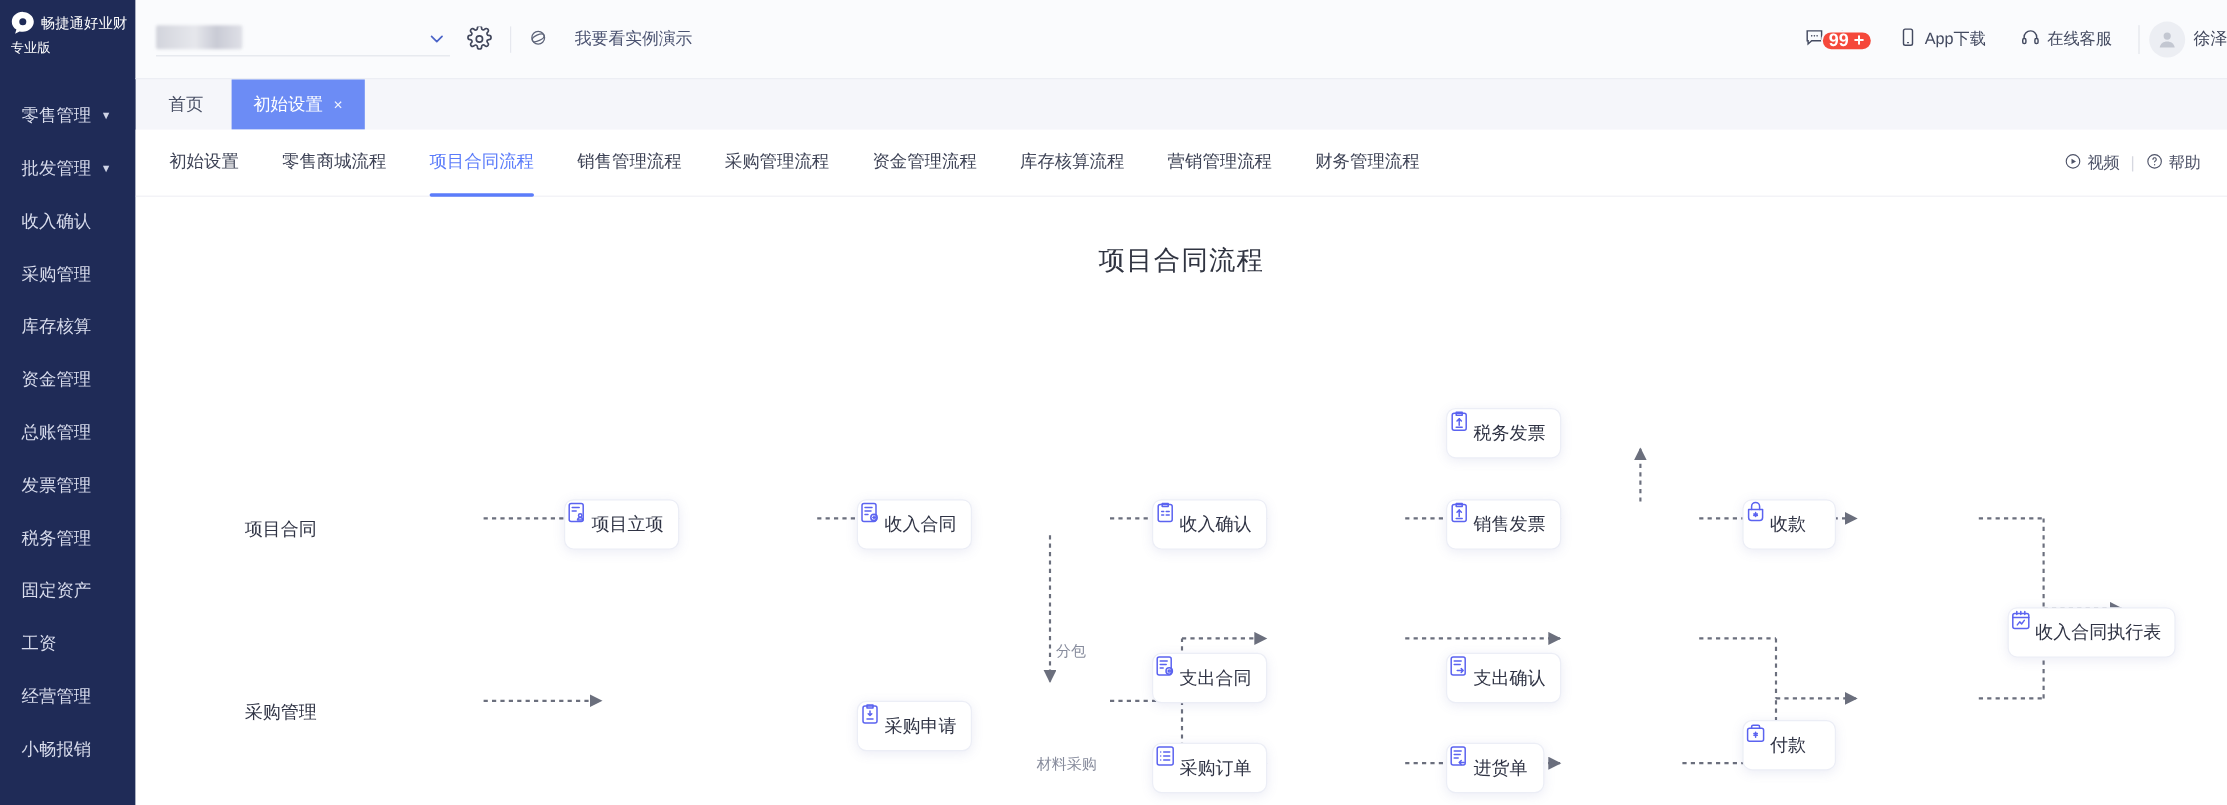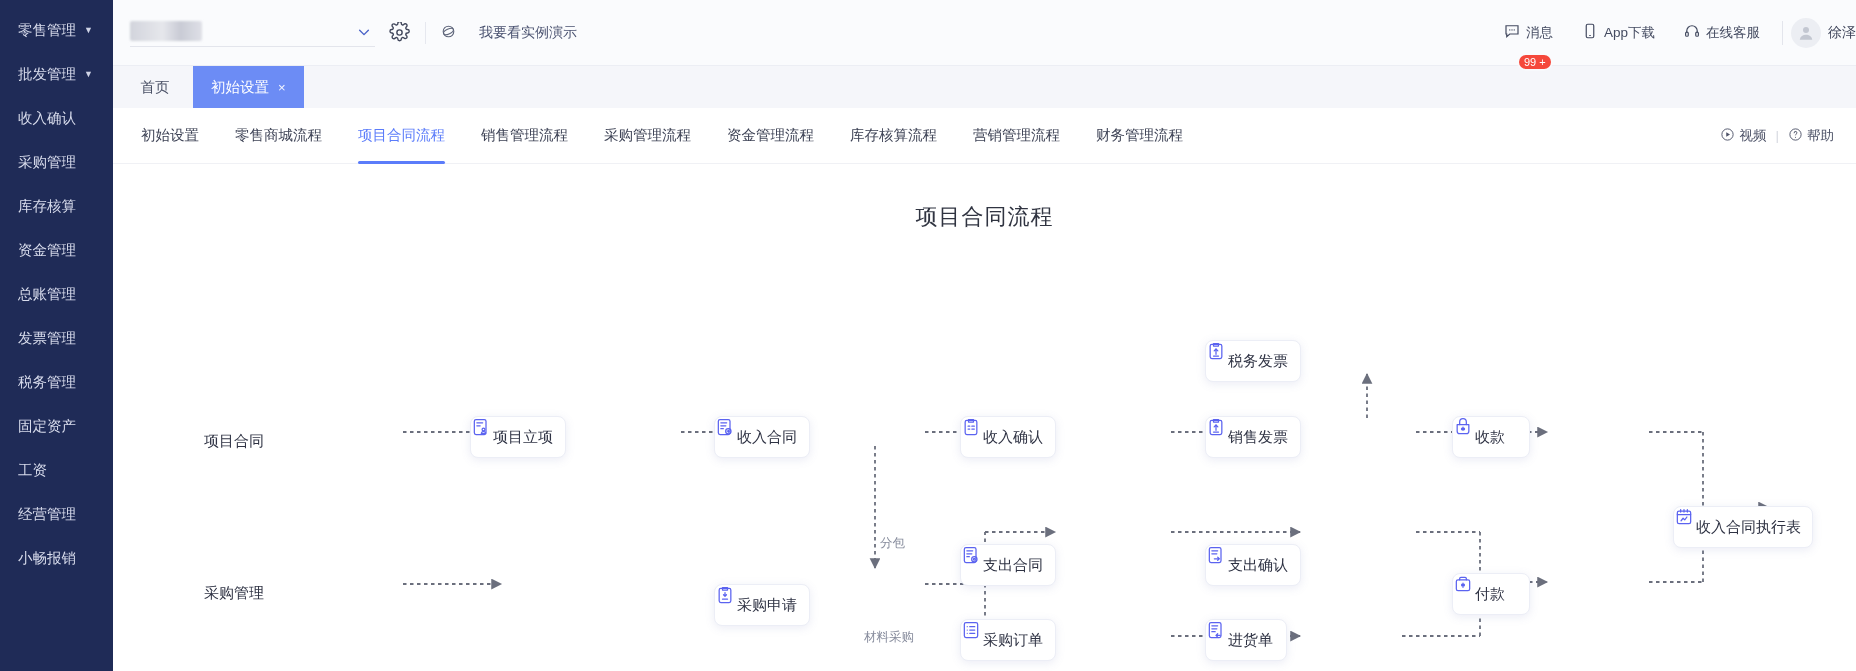--- a/index.html
+++ b/index.html
@@ -79,24 +79,23 @@
     margin-left:auto; display:flex; align-items:center; gap:0px;
     padding-right: 0px; height:100%;
   }
   .hdr-btn {
     display:flex; align-items:center; gap:5px;
     font-size:13.5px; color:#434a60; cursor:pointer;
     padding: 0 14px; position:relative; white-space:nowrap;
   }
   .badge {
     position:absolute; top:5px; left:30px;
-    background:#f5483b; color:#fff; font-size:11px; font-weight:normal;
+    background:#f5483b; color:#fff; font-size:15px; font-weight:bold;
     border-radius: 9px; padding: 1px 5px 1px 5px; line-height:12px;
     box-shadow: 0 0 0 1.5px #fafbfd;
-    margin-top: 28px;
   }
   .hdr-sep { width:1px; height:24px; background:#e3e5ec; margin:0 8px; }
   .avatar {
     width:30px; height:30px; border-radius:50%; background:#eceef3;
     display:flex; align-items:center; justify-content:center; margin-right:7px;
   }
   .user-name { font-size:14px; color:#3c4258; white-space:nowrap; }
 
   
   .tabstrip {
@@ -167,20 +166,32 @@
   .edgelabel {
     position:absolute; font-size:12.5px; color:#868b9c; white-space:nowrap;
   }
 </style>
 </head>
 <body>
 
 <div class="app">
 
   <aside class="sidebar">
+    <div class="brand">
+      <div class="brand-row">
+        <span class="brand-logo">
+          <svg viewBox="0 0 24 24" width="22" height="22">
+            <path d="M12 2C6.5 2 2 6 2 11c0 3 1.6 5.6 4.2 7.2L5 22l4-2.2c1 .2 2 .3 3 .3 5.5 0 10-4 10-9s-4.5-9-10-9z" fill="#ffffff"></path>
+            <circle cx="12" cy="11" r="3.2" fill="#1f2b57"></circle>
+          </svg>
+        </span>
+        <span class="brand-name">畅捷通好业财</span>
+      </div>
+      <div class="brand-sub">专业版</div>
+    </div>
     <nav class="nav" id="nav">
         <div class="nav-item">
           <span>零售管理</span>
           <span class="caret">▼</span>
         </div>
         <div class="nav-item">
           <span>批发管理</span>
           <span class="caret">▼</span>
         </div>
         <div class="nav-item">
@@ -497,21 +508,21 @@
           <div class="node" style="left: 1092px; top: 377px; width: 82px;">
             <span>
               <svg class="nicon" viewBox="0 0 24 24" fill="none" stroke="#5b63f0" stroke-width="1.5" stroke-linecap="round" stroke-linejoin="round">
                 <rect x="4" y="3" width="14" height="18" rx="2"></rect>
                 <path d="M7 7h7M7 10.5h6M7 14h4"></path>
                 <path d="M17 18.5h-5M12 18.5l2-2M12 18.5l2 2"></path>
               </svg>
             </span>
             <span>进货单</span>
           </div>
-          <div class="node" style="left: 1339px; top: 331px; width: 78px;">
+          <div class="node" style="left: 1339px; top: 358px; width: 78px;">
             <span>
               <svg class="nicon" viewBox="0 0 24 24" fill="none" stroke="#5b63f0" stroke-width="1.5" stroke-linecap="round" stroke-linejoin="round">
                 <rect x="4" y="7" width="16" height="13" rx="2"></rect>
                 <path d="M8 7V5.5A1.5 1.5 0 019.5 4h5A1.5 1.5 0 0116 5.5V7"></path>
                 <path d="M12 11v5M10.3 12.3h3.4M10.3 14h3.4"></path>
               </svg>
             </span>
             <span>付款</span>
           </div>
           <div class="rowlabel" style="left: 91px; top: 190px;">项目合同</div>

